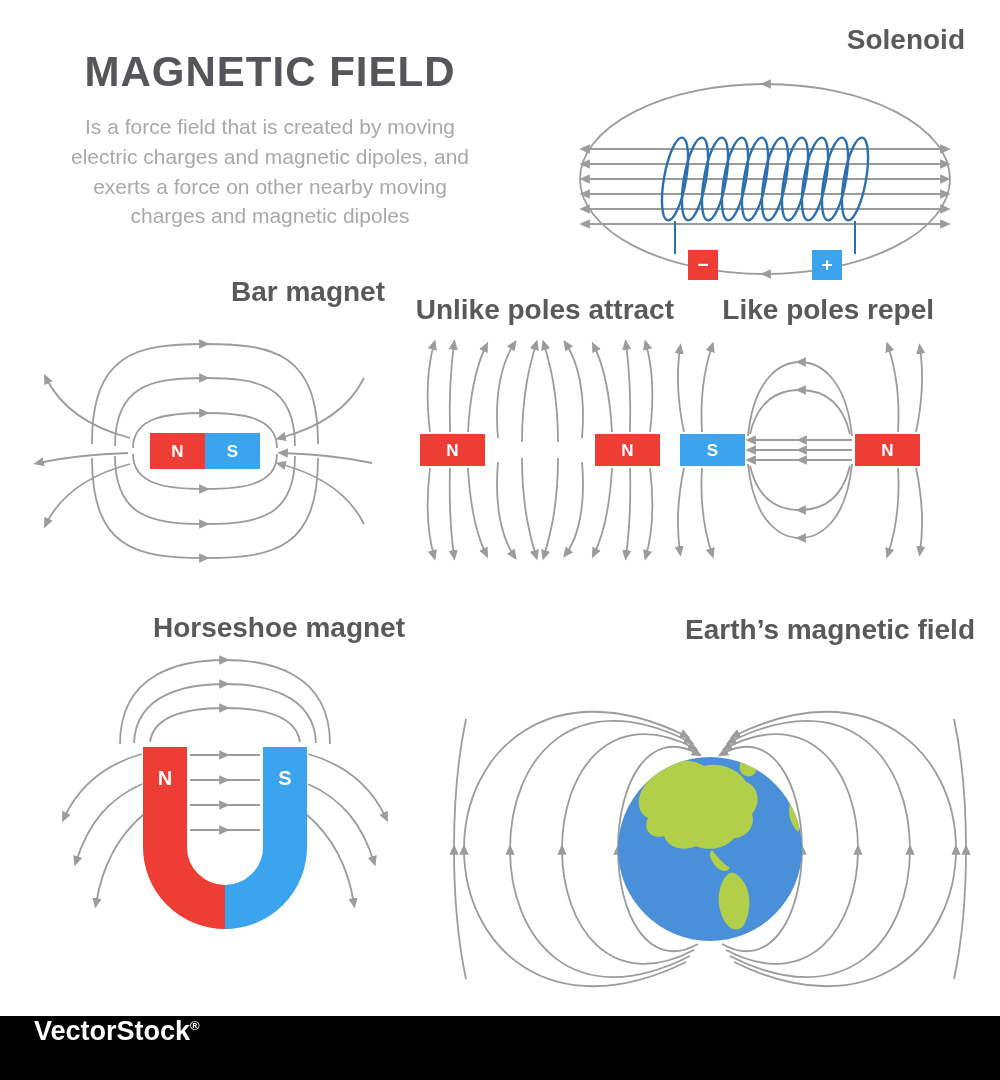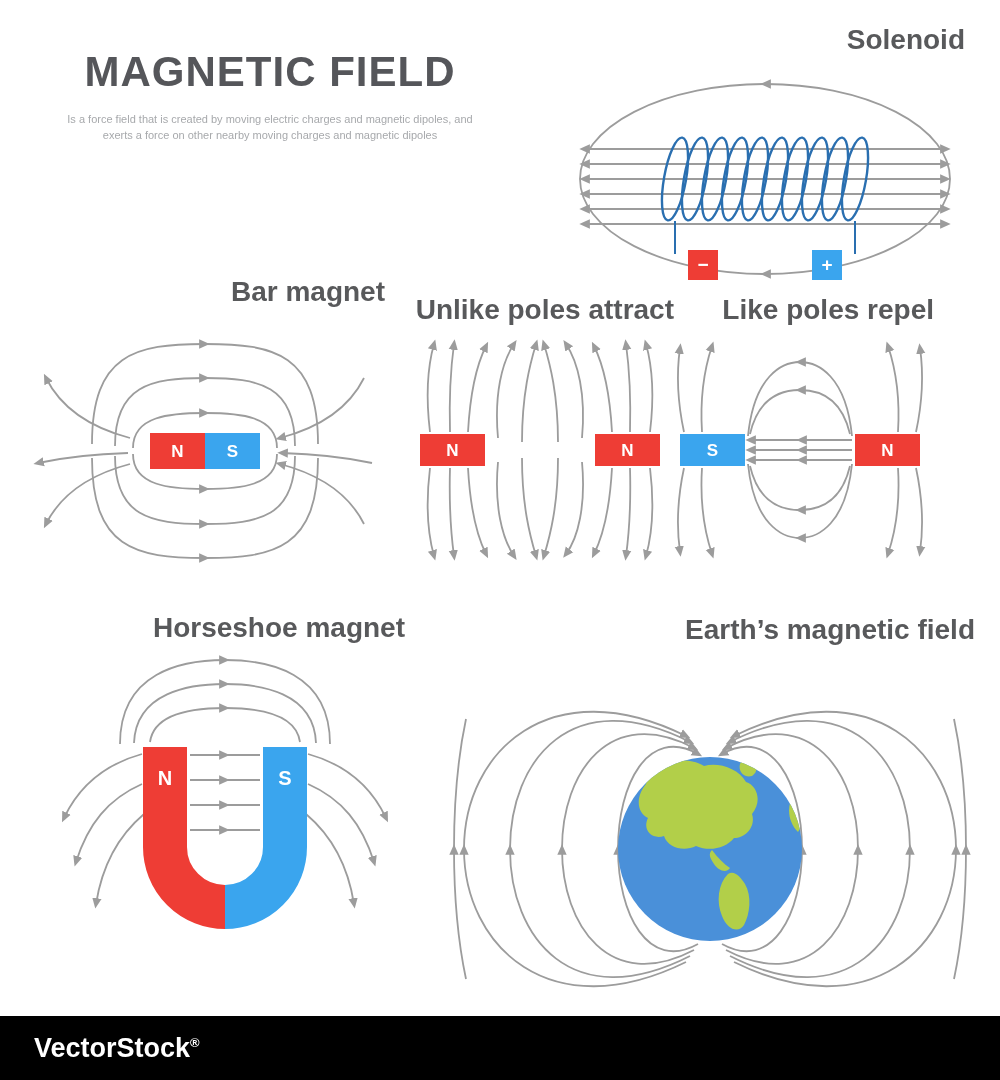--- a/index.html
+++ b/index.html
@@ -2,37 +2,37 @@
 <html style="--north_red: #ee3d35; --south_blue: #3aa5ee; --coil_blue: #2a6fb0; --field_line: #9c9c9c; --heading: #55565a; --body_text: #a7a9ac; --panel_title: #58595b; --earth_ocean: #4a90d9; --earth_land: #b2cf49; --footer_bg: #000000; --footer_text: #ffffff; --background: #ffffff;"><head>
 <meta charset="utf-8">
 <style>
   *{margin:0;padding:0;box-sizing:border-box}
   html,body{width:1000px;height:1080px}
   body{position:relative;background:#fff;font-family:"Liberation Sans",sans-serif;overflow:hidden}
   .panel{position:absolute}
   .panel-title{font-weight:700;font-size:28px;color:var(--panel_title);text-align:right;margin-bottom:8px;white-space:nowrap}
   .header{position:absolute;left:60px;top:48px;width:420px;text-align:center}
   .header h1{font-size:42px;font-weight:700;letter-spacing:1px;color:var(--heading);margin-bottom:16px}
-  .header p{font-size:11px;line-height:1.42;color:var(--body_text)}
+  .header p{font-size:21px;line-height:1.42;color:var(--body_text)}
   svg{overflow:visible;display:block;margin:0 auto}
   .fline{fill:none;stroke:var(--field_line);stroke-width:1.8}
   .coil{fill:none;stroke:var(--coil_blue);stroke-width:2.4}
   .lead{fill:none;stroke:var(--coil_blue);stroke-width:2}
   .n{fill:var(--north_red)}
   .s{fill:var(--south_blue)}
   .pole-label{fill:#fff;font-weight:700;font-size:17px;text-anchor:middle}
   .big-label{fill:#fff;font-weight:700;font-size:20px;text-anchor:middle}
   .term-label{fill:#fff;font-weight:700;font-size:19px;text-anchor:middle}
   .u-stroke{fill:none;stroke-width:44;stroke-linecap:butt}
   .u-red{stroke:var(--north_red)}
   .u-blue{stroke:var(--south_blue)}
   .ocean{fill:var(--earth_ocean)}
   .land{fill:var(--earth_land)}
   .footer{position:absolute;left:0;right:0;bottom:0;height:64px;background:var(--footer_bg);color:var(--footer_text);
-          display:flex;align-items:center;justify-content:space-between;padding:0 34px}
+          display:flex;justify-content:space-between;padding:0 34px}
   .brand{font-size:27px;font-weight:700}
   .brand sup{font-size:13px;vertical-align:super}
   .credit{font-size:19px}
 </style>
 </head>
 <body>
 
 <svg width="0" height="0" style="position:absolute" aria-hidden="true">
   <defs>
     <marker id="arr" viewBox="0 0 10 10" refX="5" refY="5" markerWidth="6.5" markerHeight="6.5" orient="auto-start-reverse">

